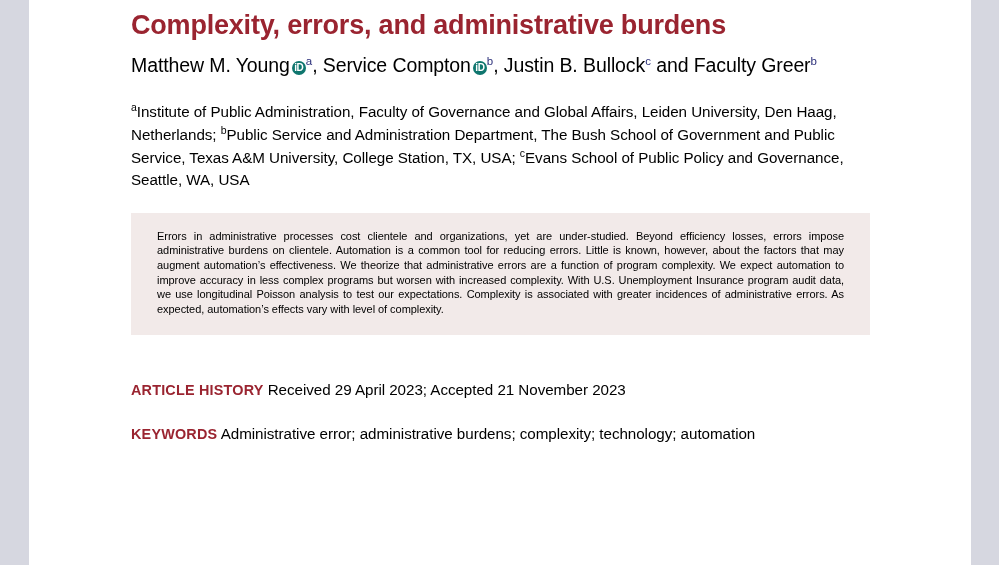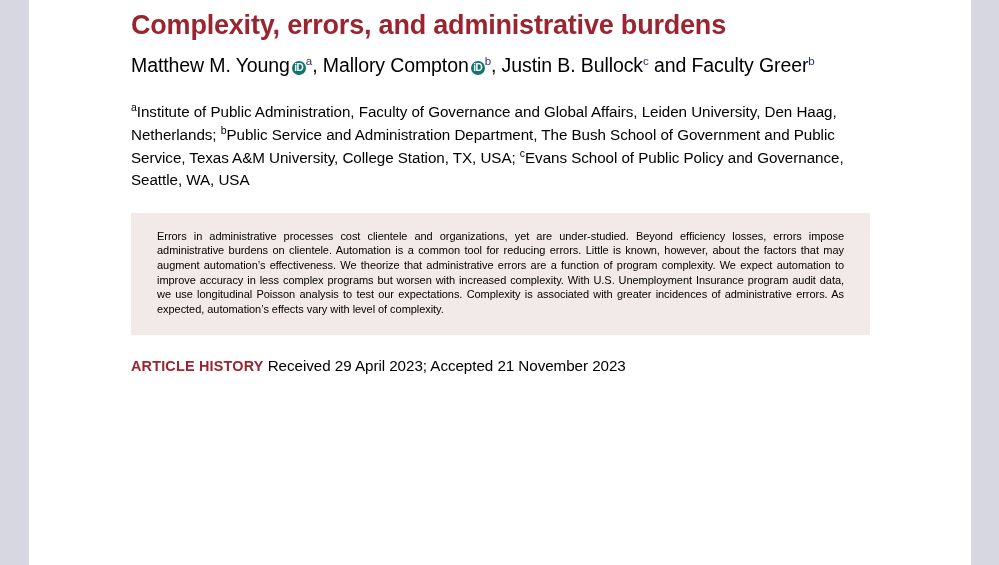--- a/index.html
+++ b/index.html
@@ -127,49 +127,54 @@
 
   .meta-block {
     padding-top: 21px;
     font-size: 15.2px;
     line-height: 1.35;
     color: #000000;
     letter-spacing: -0.05px;
   }
   .meta-block .meta-row {
     margin-bottom: 15px;
+    margin-top: 24px;
   }
   .meta-label {
     color: #9a2430;
     font-weight: bold;
     font-size: 14.4px;
     letter-spacing: 0.2px;
   }
 </style>
 </head>
 <body>
 
 <div id="viewer">
   <div id="page-sheet">
     <div id="page-content">
 
       <h1 class="title">Complexity, errors, and administrative burdens</h1>
 
       <p class="authors">
-        <span>Matthew M. Young</span><span class="orcid">iD</span><span class="sup-aff">a</span><span>, </span><span>Mallory Compton</span><span class="orcid">iD</span><span class="sup-aff">b</span><span>, </span><span>Justin B. Bullock</span><span class="sup-aff">c</span><span> and </span><span>Faculty Greer</span><span class="sup-aff">b</span>
+        <span>Matthew M. Young</span><span class="orcid">iD</span><span class="sup-aff">a</span><span>, </span><span>Service Compton</span><span class="orcid">iD</span><span class="sup-aff">b</span><span>, </span><span>Justin B. Bullock</span><span class="sup-aff">c</span><span> and </span><span>Faculty Greer</span><span class="sup-aff">b</span>
       </p>
 
       <p class="affiliations"><span class="aff-mark">a</span><span>Institute of Public Administration, Faculty of Governance and Global Affairs, Leiden University, Den Haag, Netherlands; </span><span class="aff-mark">b</span><span>Public Service and Administration Department, The Bush School of Government and Public Service, Texas A&amp;M University, College Station, TX, USA; </span><span class="aff-mark">c</span><span>Evans School of Public Policy and Governance, Seattle, WA, USA</span></p>
 
       <div class="abstract-box">
         <p class="abstract-text">Errors in administrative processes cost clientele and organizations, yet are under-studied. Beyond efficiency losses, errors impose administrative burdens on clientele. Automation is a common tool for reducing errors. Little is known, however, about the factors that may augment automation’s effectiveness. We theorize that administrative errors are a function of program complexity. We expect automation to improve accuracy in less complex programs but worsen with increased complexity. With U.S. Unemployment Insurance program audit data, we use longitudinal Poisson analysis to test our expectations. Complexity is associated with greater incidences of administrative errors. As expected, automation’s effects vary with level of complexity.</p>
       </div>
 
       <div class="meta-block">
         <div class="meta-row">
           <span class="meta-label">ARTICLE HISTORY</span>
           <span>Received 29 April 2023; Accepted 21 November 2023</span>
         </div>
+        <div class="meta-row">
+          <span class="meta-label">KEYWORDS</span>
+          <span>Administrative error; administrative burdens; complexity; technology; automation</span>
+        </div>
       </div>
 
     </div>
   </div>
 </div>
 
 </body></html>

